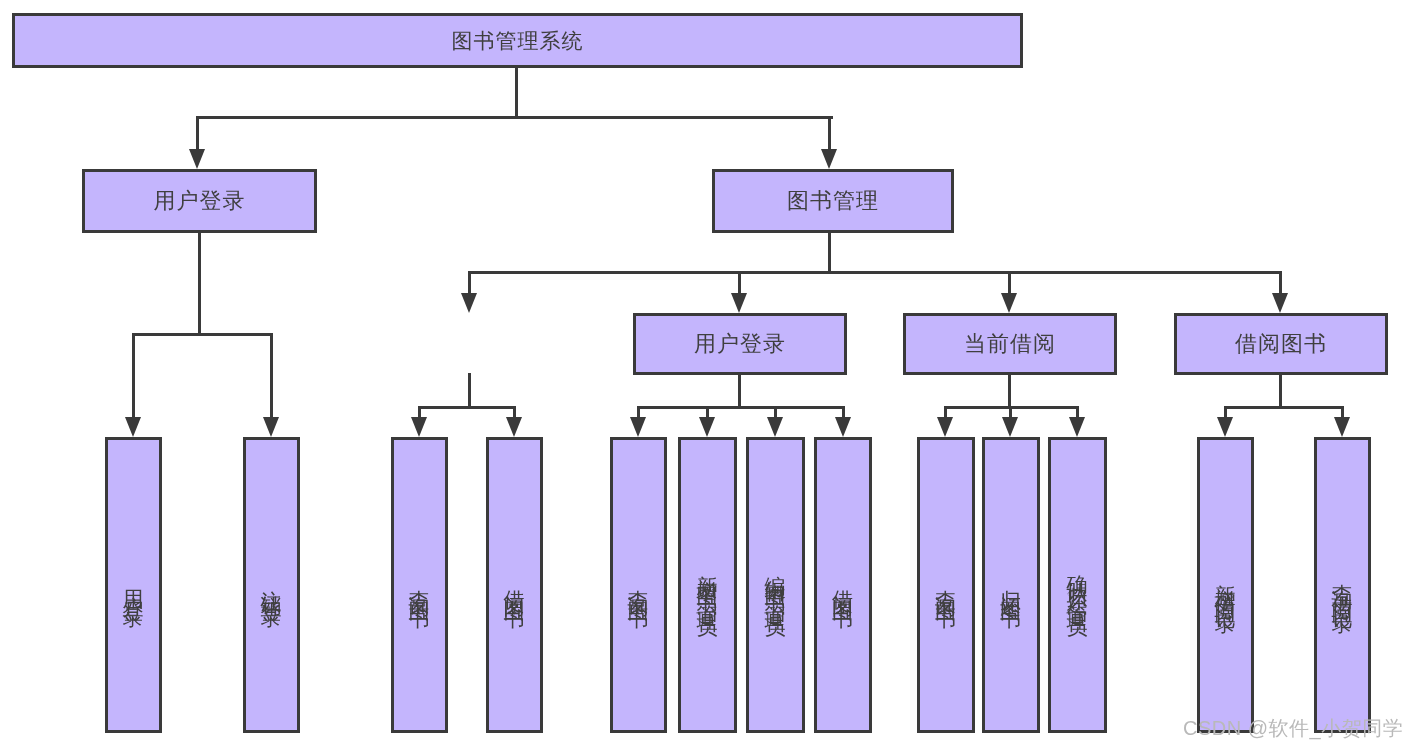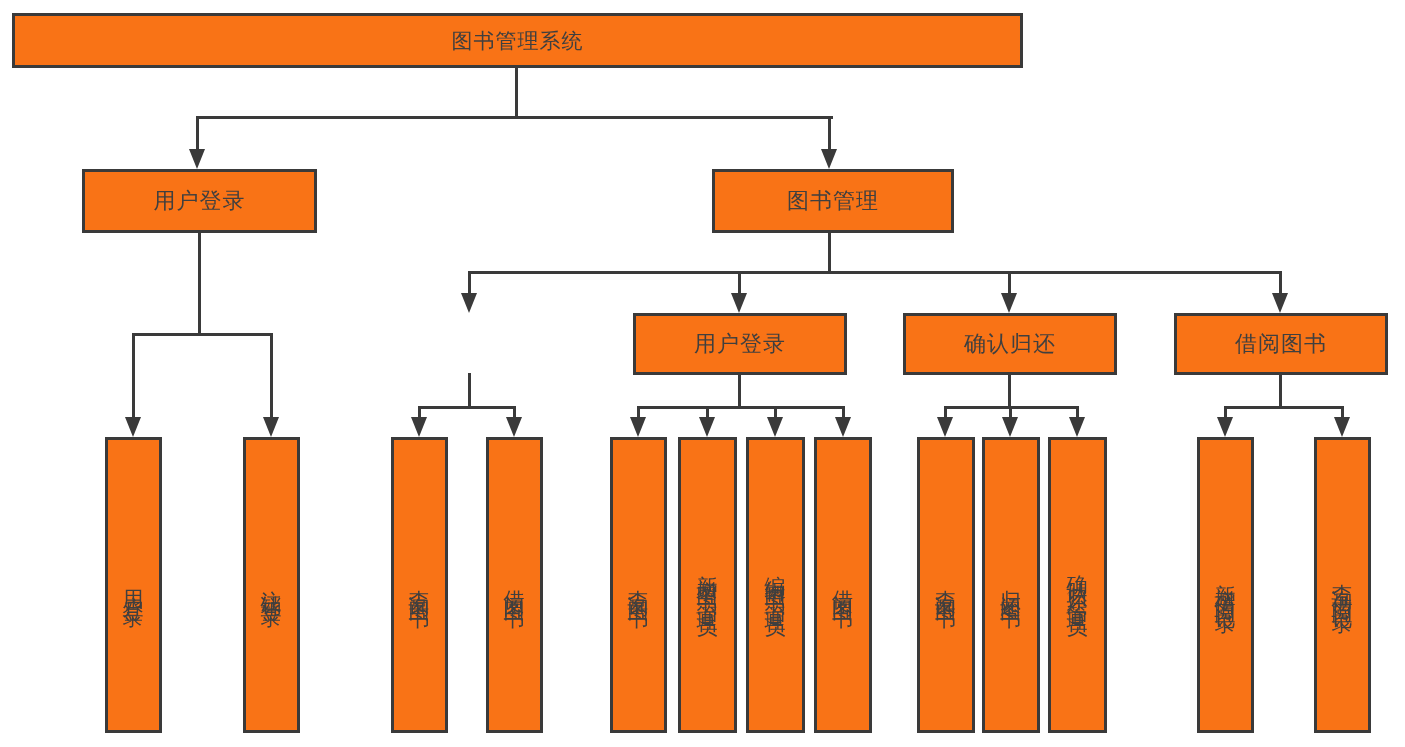--- a/index.html
+++ b/index.html
@@ -8,21 +8,21 @@
     width:1405px;height:747px;
     background:#ffffff;
     font-family:"Liberation Sans","DejaVu Sans",sans-serif;
     overflow:hidden;
   }
   
   .node{
     position:absolute;
     box-sizing:border-box;
     border:3px solid #3a3a3a;
-    background:#f97316;
+    background:#c4b5fd;
     display:flex;
     align-items:center;
     justify-content:center;
     color:#3f3f3f;
   }
   .node .lbl{
     font-size:22px;
     letter-spacing:1px;
     white-space:nowrap;
   }
@@ -94,21 +94,21 @@
   <div class="ah" style="left:731px;top:293px"></div>
   <div class="lv" style="left:1008px;top:271px;height:24px"></div>
   <div class="ah" style="left:1001px;top:293px"></div>
   <div class="lv" style="left:1279px;top:271px;height:24px"></div>
   <div class="ah" style="left:1272px;top:293px"></div>
 
   <div class="node" style="left:633px;top:313px;width:214px;height:62px">
     <span class="lbl">用户登录</span>
   </div>
   <div class="node" style="left:903px;top:313px;width:214px;height:62px">
-    <span class="lbl">确认归还</span>
+    <span class="lbl">当前借阅</span>
   </div>
   <div class="node" style="left:1174px;top:313px;width:214px;height:62px">
     <span class="lbl">借阅图书</span>
   </div>
 
   <div class="lv" style="left:468px;top:373px;height:35px"></div>
   <div class="lh" style="left:418px;top:406px;width:98px"></div>
   <div class="lv" style="left:418px;top:406px;height:13px"></div>
   <div class="ah" style="left:411px;top:417px"></div>
   <div class="lv" style="left:513px;top:406px;height:13px"></div>
@@ -174,14 +174,15 @@
   <div class="node vnode" style="left:1048px;top:437px;width:59px;height:296px">
     <span class="lbl">确认归还（管理员）</span>
   </div>
   <div class="node vnode" style="left:1197px;top:437px;width:57px;height:296px">
     <span class="lbl">新增借阅记录</span>
   </div>
   <div class="node vnode" style="left:1314px;top:437px;width:57px;height:296px">
     <span class="lbl">查询借阅记录</span>
   </div>
 
+  <div class="watermark">CSDN @软件_小贺同学</div>
 
 </div>
 
 </body></html>

